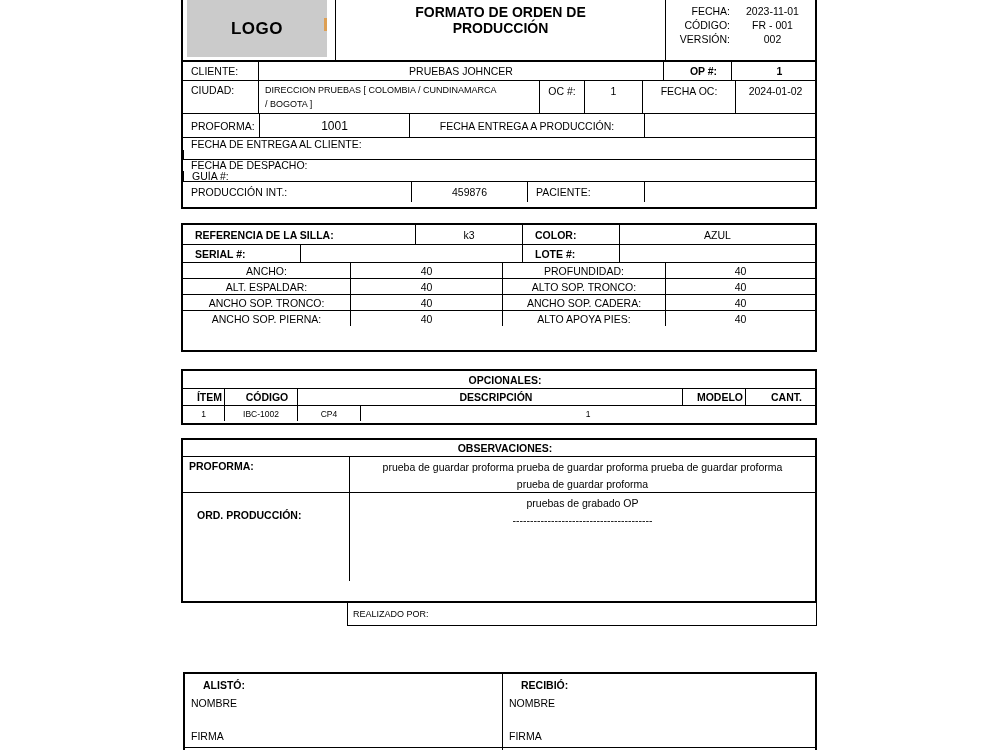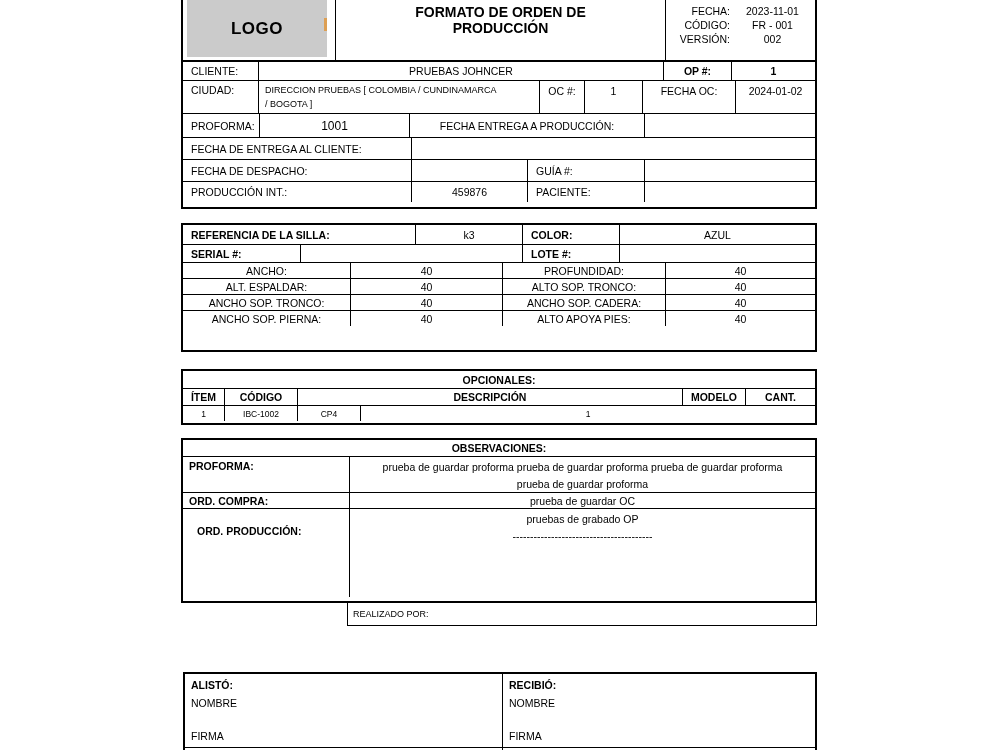--- a/index.html
+++ b/index.html
@@ -7,21 +7,21 @@
   .doc { position:relative; width:1000px; height:750px; overflow:hidden; background:#fff; }
 
   .sect { position:absolute; border:2px solid #000; background:#fff; }
   .row { display:flex; border-top:1px solid #000; align-items:stretch; }
   .row.first { border-top:none; }
   .cell { border-left:1px solid #000; display:flex; align-items:center; font-size:10.5px; overflow:hidden; }
   .cell:first-child { border-left:none; }
   .cell.fill { flex:1; }
   .lab { padding-left:8px; justify-content:flex-start; }
   .ctr { justify-content:center; text-align:center; }
-  .bold { font-weight:bold; }
+  .bold { font-weight:bold;padding-left:12px; }
   .tiny { font-size:8.5px; }
 
   
   #sec-top { left:181px; top:0; width:636px; height:209px; border-top:none; }
   .hdr { display:flex; height:62px; border-bottom:2px solid #000; }
   .hdr-logo { width:152px; position:relative; }
   .logo-box { position:absolute; left:4px; top:0; width:140px; height:57px;
               display:flex; align-items:center; justify-content:center;
               font-weight:bold; font-size:17px; letter-spacing:0.5px; }
   .accent-tick { position:absolute; left:141px; top:18px; width:3px; height:13px; }
@@ -43,21 +43,21 @@
                border:1px solid #000; border-top:none; display:flex; align-items:center;
                padding-left:5px; font-size:9px; }
 
   
   #sec-firmas { left:183px; top:637px; width:634px; height:113px; border-bottom:none;margin-top:35px; }
   .sig-cell { padding:3px 0 0 6px; display:block; font-size:10.5px; line-height:16px; }
   .sig-name { margin-top:2px; }
   .sig-firma { margin-top:17px; }
 
   .h18{height:18px;} .h19{height:19px;} .h21{height:21px;}
-  .h22{height:22px;} .h24{height:24px;} .h33{height:33px;}
+  .h22{height:22px;flex-direction:column;} .h24{height:24px;} .h33{height:33px;}
   .h16{height:16px;} .h17{height:17px;} .h36{height:36px;}
 
   .addr { display:block; padding:2px 0 0 6px; font-size:9px; line-height:14px; }
 </style>
 </head>
 <body>
 
 <div class="doc">
 
   <div class="sect" id="sec-top">
@@ -196,24 +196,20 @@
     <div class="row first h16">
       <div class="cell ctr bold fill">OBSERVACIONES:</div>
     </div>
     <div class="row h36">
       <div class="cell lab bold" style="width:166px; align-items:flex-start; padding-top:3px; padding-left:6px">PROFORMA:</div>
       <div class="cell fill obs-val">
         <div>prueba de guardar proforma prueba de guardar proforma prueba de guardar proforma</div>
         <div>prueba de guardar proforma</div>
       </div>
     </div>
-    <div class="row h16">
-      <div class="cell lab bold" style="width:166px; padding-left:6px">ORD. COMPRA:</div>
-      <div class="cell ctr fill">prueba de guardar OC</div>
-    </div>
     <div class="row" style="height:89px">
       <div class="cell lab bold" style="width:166px; align-items:flex-start; padding-top:16px; padding-left:14px">ORD. PRODUCCIÓN:</div>
       <div class="cell fill obs-val">
         <div>pruebas de grabado OP</div>
         <div>----------------------------------------</div>
       </div>
     </div>
   </div>
 
   <div id="realizado">

